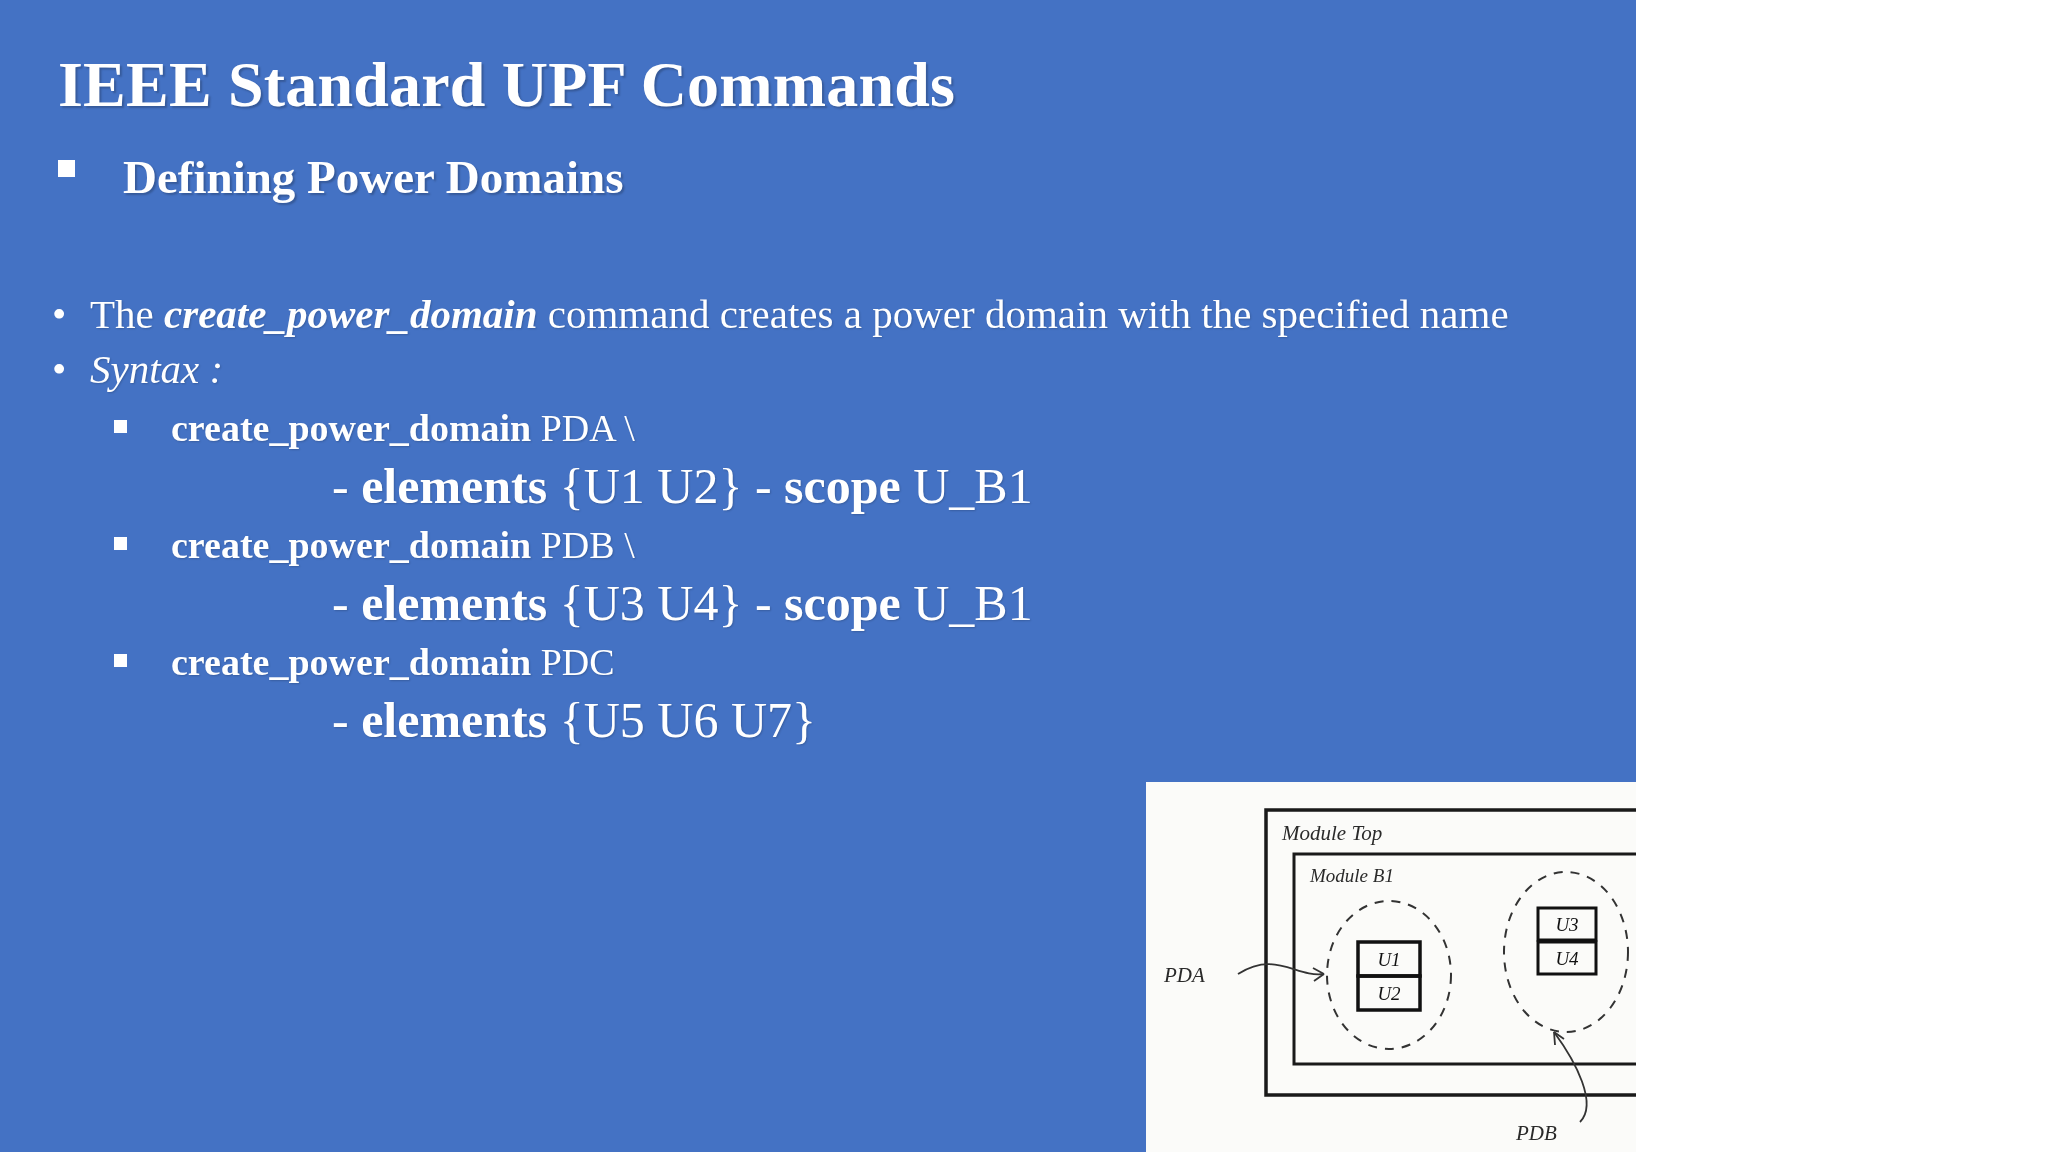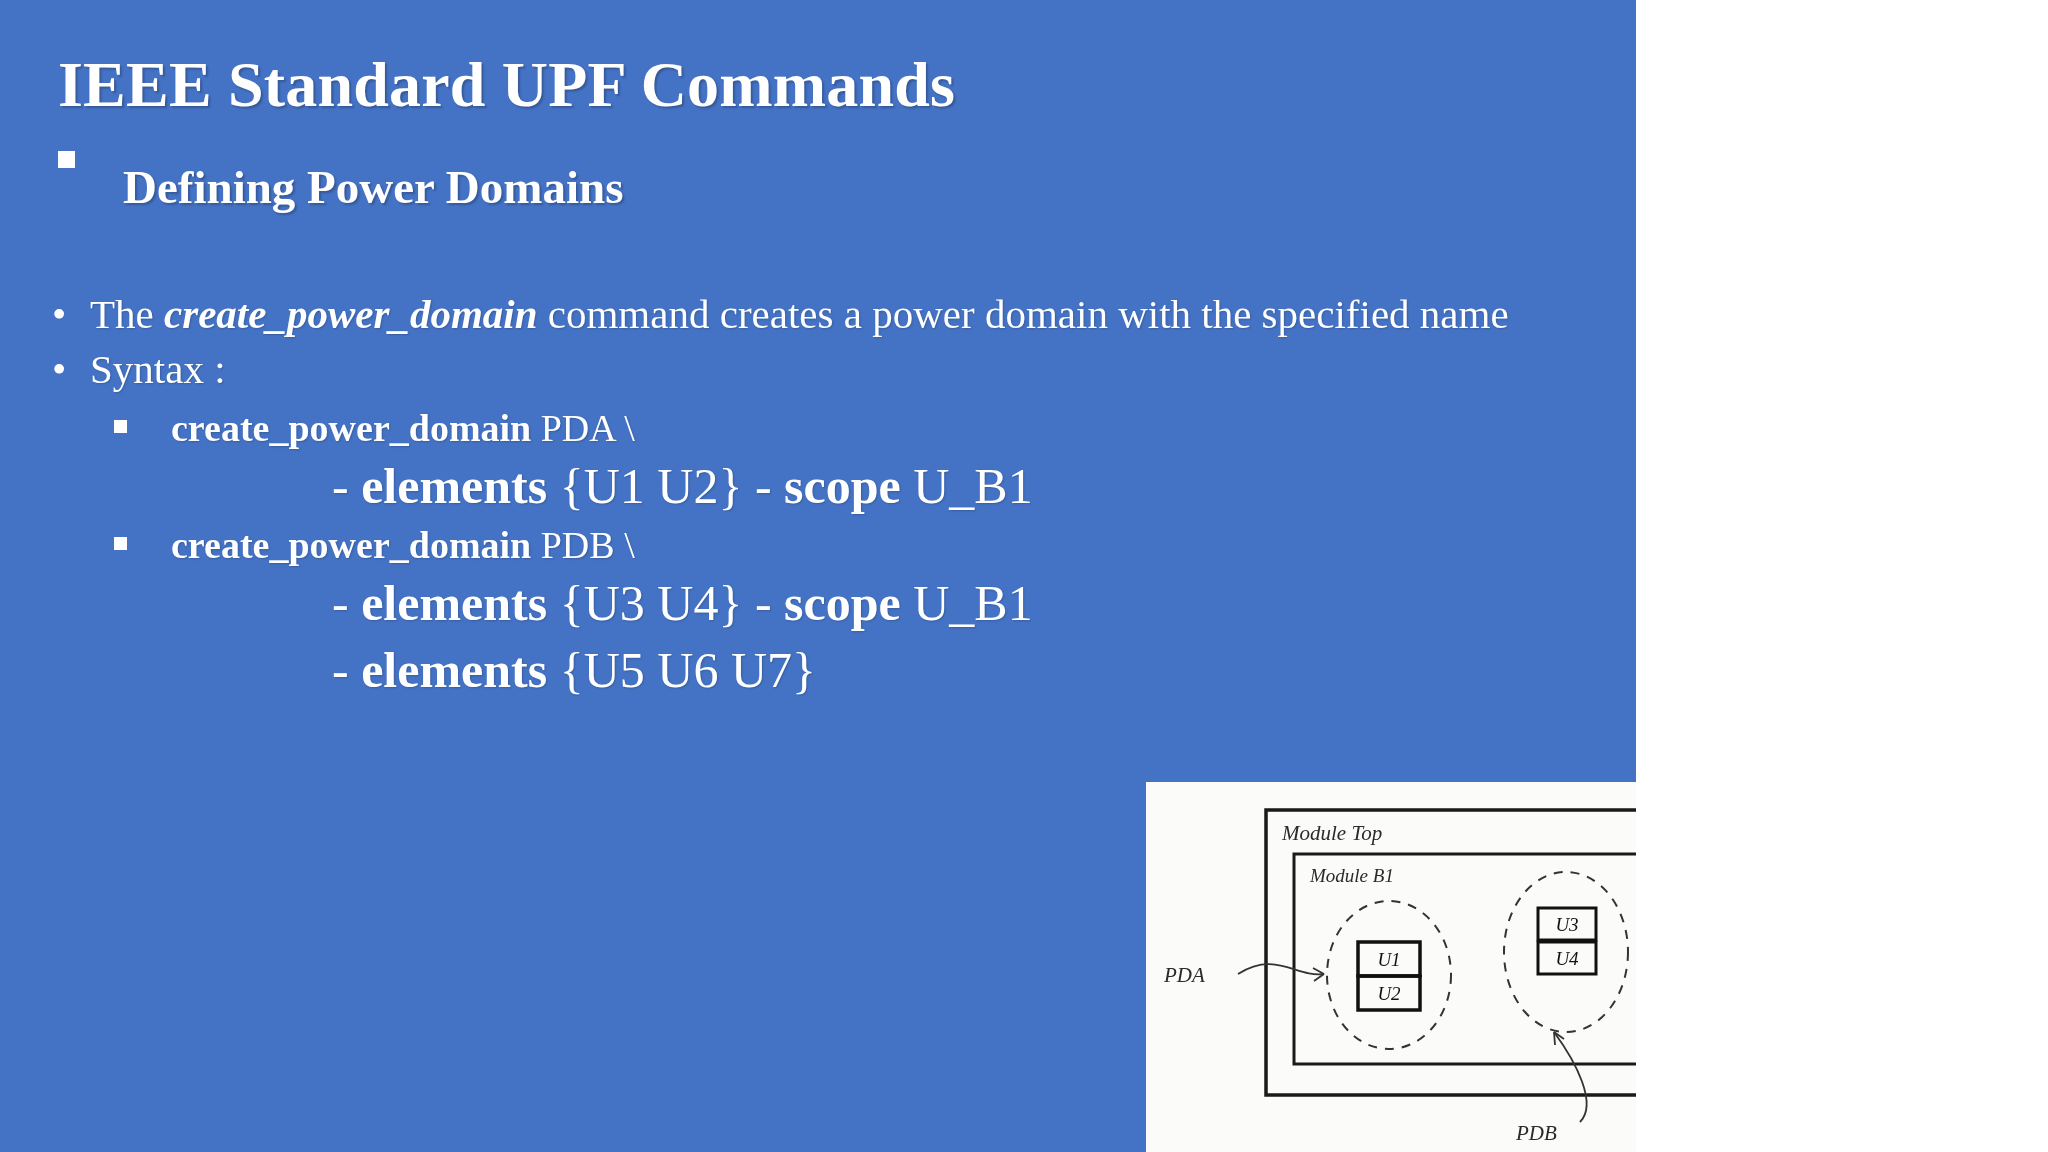--- a/index.html
+++ b/index.html
@@ -26,23 +26,23 @@
     font-weight: bold;
     letter-spacing: 0.2px;
     white-space: nowrap;
     text-shadow: 2px 2px 2px rgba(0,0,0,0.22);
   }
 
   
   #subhead {
     position: absolute;
     left: 58px;
-    top: 160px;
+    top: 150px;
     display: flex;
-    align-items: flex-start;
+    align-items: center;
   }
   #subhead .sq {
     width: 17px;
     height: 17px;
     background: #ffffff;
     display: inline-block;
     margin-right: 48px;
     position: relative;
     top: -9px;
     flex: 0 0 auto;
@@ -73,21 +73,21 @@
     flex: 0 0 auto;
     width: 38px;
     font-size: 41px;
     line-height: 1.30;
   }
   .b1 > .b1text {
     flex: 1 1 auto;
     text-shadow: 1px 1px 2px rgba(0,0,0,0.18);
   }
   .b1text b i, .bi { font-weight: bold; font-style: italic; }
-  .ital { }
+  .ital { font-style: italic; }
 
   
   .b2 {
     display: flex;
     align-items: flex-start;
     font-size: 38px;
     line-height: 1.33;
     margin-left: 62px;
   }
   .b2 > .sq2 {
@@ -154,20 +154,24 @@
     </div>
     <div class="cont"><span>- </span><span class="bold">elements</span><span> {U1 U2} - </span><span class="bold">scope</span><span> U_B1</span></div>
 
     <div class="b2">
       <span class="sq2"></span>
       <span class="code"><span class="bold">create_power_domain</span><span> PDB \</span></span>
     </div>
     <div class="cont"><span>- </span><span class="bold">elements</span><span> {U3 U4} - </span><span class="bold">scope</span><span> U_B1</span></div>
 
 
+    <div class="b2">
+      <span class="sq2"></span>
+      <span class="code"><span class="bold">create_power_domain</span><span> PDC</span></span>
+    </div>
     <div class="cont"><span>- </span><span class="bold">elements</span><span> {U5 U6 U7}</span></div>
 
   </div>
 
   <div id="figure">
     <svg width="902" height="370" viewBox="0 0 902 370" xmlns="http://www.w3.org/2000/svg">
       <rect x="0" y="0" width="902" height="370" fill="#FBFBF9"></rect>
 
       <rect x="120" y="28" width="640" height="285" fill="none" stroke="#1a1a1a" stroke-width="3.5"></rect>
       <text id="lbl-top" x="136" y="58" font-family="'Liberation Serif',serif" font-size="21" font-style="italic" fill="#2a2a2a">Module Top</text>

